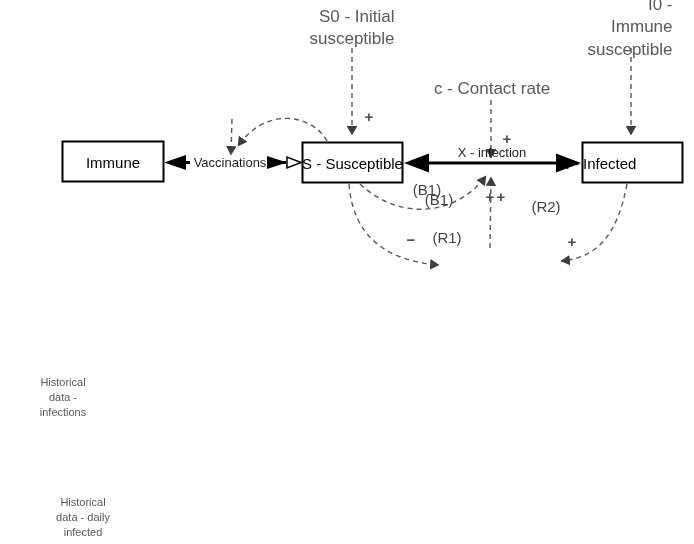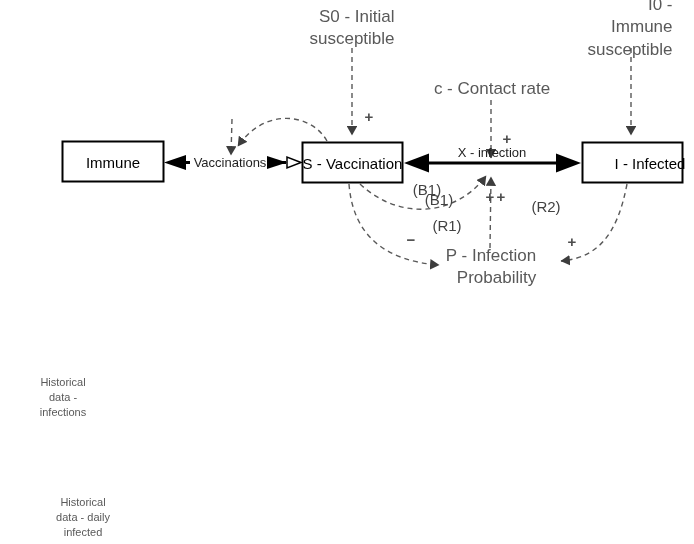--- a/index.html
+++ b/index.html
@@ -55,37 +55,35 @@
     </g>
 
     <g>
       <line x1="427" y1="163" x2="558" y2="163" stroke="#000000" stroke-width="3.2"></line>
       <polygon points="404,163 429,153.5 429,172.5" fill="#000000"></polygon>
       <polygon points="581,163 556,153.5 556,172.5" fill="#000000"></polygon>
     </g>
   </svg>
 
   <div class="lbl node-lbl" style="left:113px;top:162.5px">Immune</div>
-  <div class="lbl node-lbl" style="left:352.5px;top:163.5px">S - Vaccination</div>
-  <div class="lbl node-lbl" style="left:650px;top:163.5px">I - Infected</div>
+  <div class="lbl node-lbl" style="left:352.5px;top:163.5px">S - Susceptible</div>
+  <div class="lbl node-lbl" style="left:601px;top:163.5px">I - Infected</div>
 
   <div class="lbl edge-lbl" style="left:230px;top:163px">Vaccinations</div>
   <div class="lbl edge-lbl" style="left:492px;top:152.5px">X - infection</div>
 
   <div class="lbl var-lbl" style="left:352px;top:28px">S0 - Initial
 susceptible</div>
   <div class="lbl var-lbl" style="left:492px;top:89px">c - Contact rate</div>
   <div class="lbl var-lbl" style="left:630px;top:28px">I0 - Immune
 susceptible</div>
-  <div class="lbl var-lbl" style="left:491px;top:267px">P - Infection
-Probability</div>
 
   <div class="lbl loop-lbl" style="left:427px;top:190px">(B1)</div>
   <div class="lbl loop-lbl" style="left:439px;top:200px">(B1)</div>
-  <div class="lbl loop-lbl" style="left:447px;top:226px">(R1)</div>
+  <div class="lbl loop-lbl" style="left:447px;top:238px">(R1)</div>
   <div class="lbl loop-lbl" style="left:546px;top:207px">(R2)</div>
 
   <div class="lbl sign-lbl" style="left:369px;top:117px">+</div>
   <div class="lbl sign-lbl" style="left:507px;top:139px">+</div>
   <div class="lbl sign-lbl" style="left:490px;top:197px">+</div>
   <div class="lbl sign-lbl" style="left:501px;top:197px">+</div>
   <div class="lbl sign-lbl" style="left:411px;top:240px">−</div>
   <div class="lbl sign-lbl" style="left:572px;top:242px">+</div>
 
   <div class="lbl note-lbl" style="left:63px;top:398px">Historical

